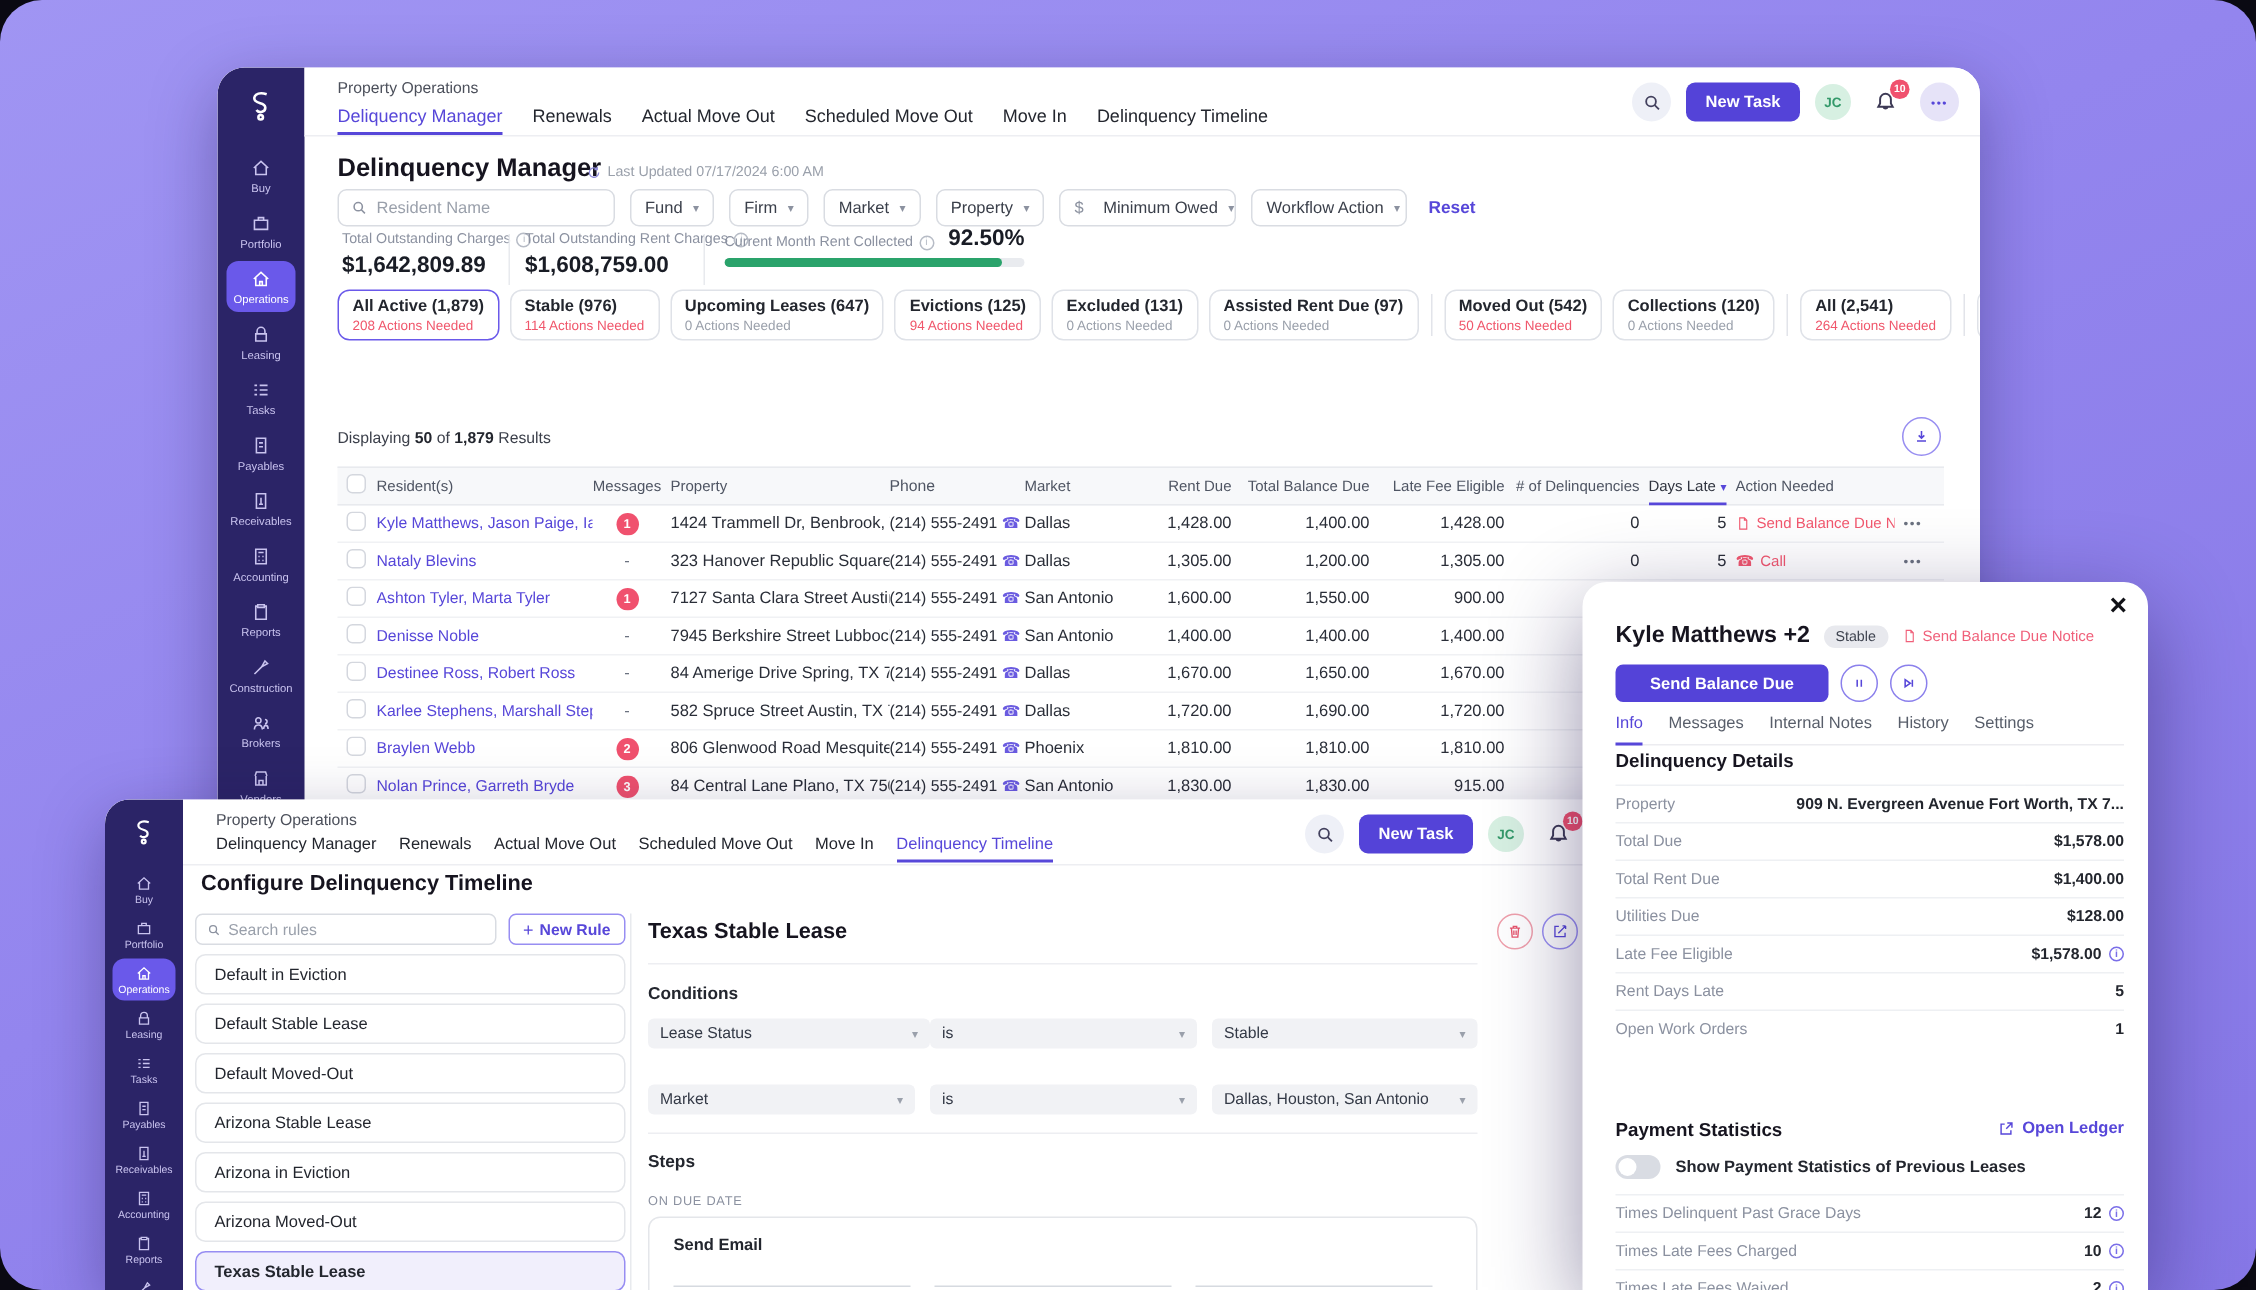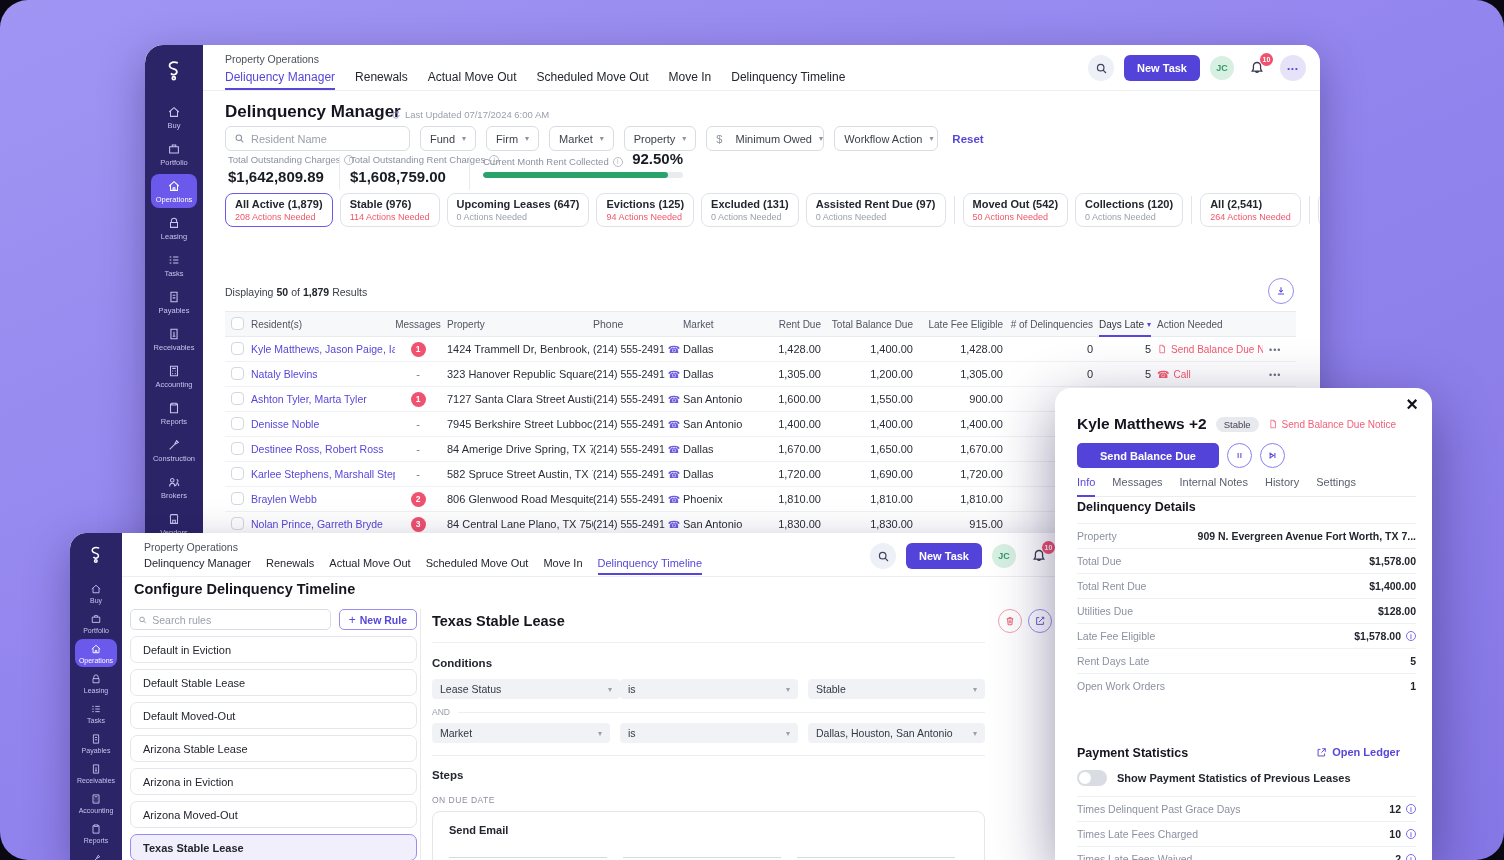--- a/index.html
+++ b/index.html
@@ -178,21 +178,21 @@
                 align-items:center; justify-content:center; cursor:pointer; }
   .small-circ svg { width:11px; height:11px; stroke:#5747d9; fill:none; stroke-width:1.5; }
   .p-tabs { position:absolute; left:22px; right:16px; top:88px; display:flex; gap:17px; border-bottom:1px solid #ececf0; }
   .p-tab { font-size:11px; color:#585e6a; padding-bottom:7px; border-bottom:2px solid transparent; margin-bottom:-1px; cursor:pointer; }
   .p-tab.on { color:#5747d9; border-bottom-color:#5747d9; }
   .p-sec { position:absolute; left:22px; font-size:12.5px; font-weight:bold; color:#16141f; }
   .p-rows { position:absolute; left:22px; right:16px; }
   .prow { height:25px; display:flex; align-items:center; justify-content:space-between; border-top:1px solid #eef0f3; }
   .plabel { font-size:10.5px; color:#8b91a0; white-space:nowrap; }
   .pval { font-size:10.5px; font-weight:bold; color:#23262e; display:flex; align-items:center; gap:5px; white-space:nowrap; }
-  .ledger { position:absolute; right:32px; top:358px; display:flex; align-items:center; gap:5px; color:#5747d9;
+  .ledger { position:absolute; right:16px; top:358px; display:flex; align-items:center; gap:5px; color:#5747d9;
             font-size:11px; font-weight:bold; cursor:pointer; }
   .ledger svg { width:11px; height:11px; stroke:#5747d9; fill:none; stroke-width:1.4; }
   .toggle-row { position:absolute; left:22px; top:382px; display:flex; align-items:center; gap:10px; }
   .toggle { width:30px; height:16px; border-radius:8px; background:#d9dce3; position:relative; cursor:pointer; flex-shrink:0; }
   .toggle::after { content:""; position:absolute; left:2px; top:2px; width:12px; height:12px; border-radius:50%; background:#fff; }
   .toggle-label { font-size:11px; font-weight:bold; color:#23262e; }
 </style>
 </head>
 <body>
 
@@ -969,24 +969,20 @@
       <div class="icon-circ btn-edit">
           <svg>
             <use href="#i-edit"></use>
           </svg>
         </div>
       <div class="hr" style="top:33px"></div>
       <div class="sec-label" style="top:48px">Conditions</div>
       <div class="sel" style="top:70px;left:0;width:188px">Lease Status</div>
       <div class="sel" style="top:70px;left:188px;width:178px">is</div>
       <div class="sel" style="top:70px;left:376px;width:177px">Stable</div>
-      <div class="and-row" style="top:98px">
-          <span>AND</span>
-          <span class="line"></span>
-        </div>
       <div class="sel" style="top:114px;left:0;width:178px">Market</div>
       <div class="sel" style="top:114px;left:188px;width:178px">is</div>
       <div class="sel" style="top:114px;left:376px;width:177px">Dallas, Houston, San Antonio</div>
       <div class="hr" style="top:146px"></div>
       <div class="sec-label" style="top:160px">Steps</div>
       <div class="due-label" style="top:186px">ON DUE DATE</div>
       <div class="email-card">
         <div class="card-title">Send Email</div>
         <div class="u u1"></div>
         <div class="u u2"></div>

